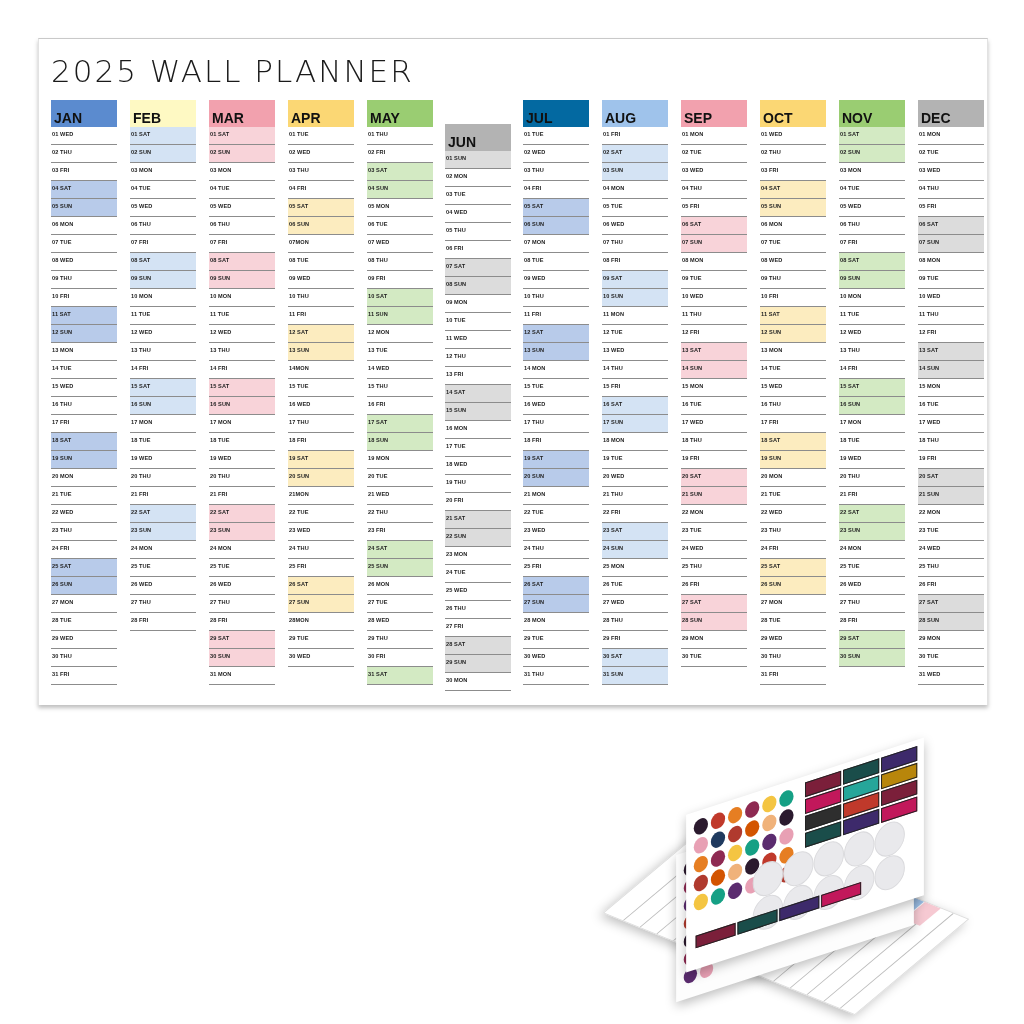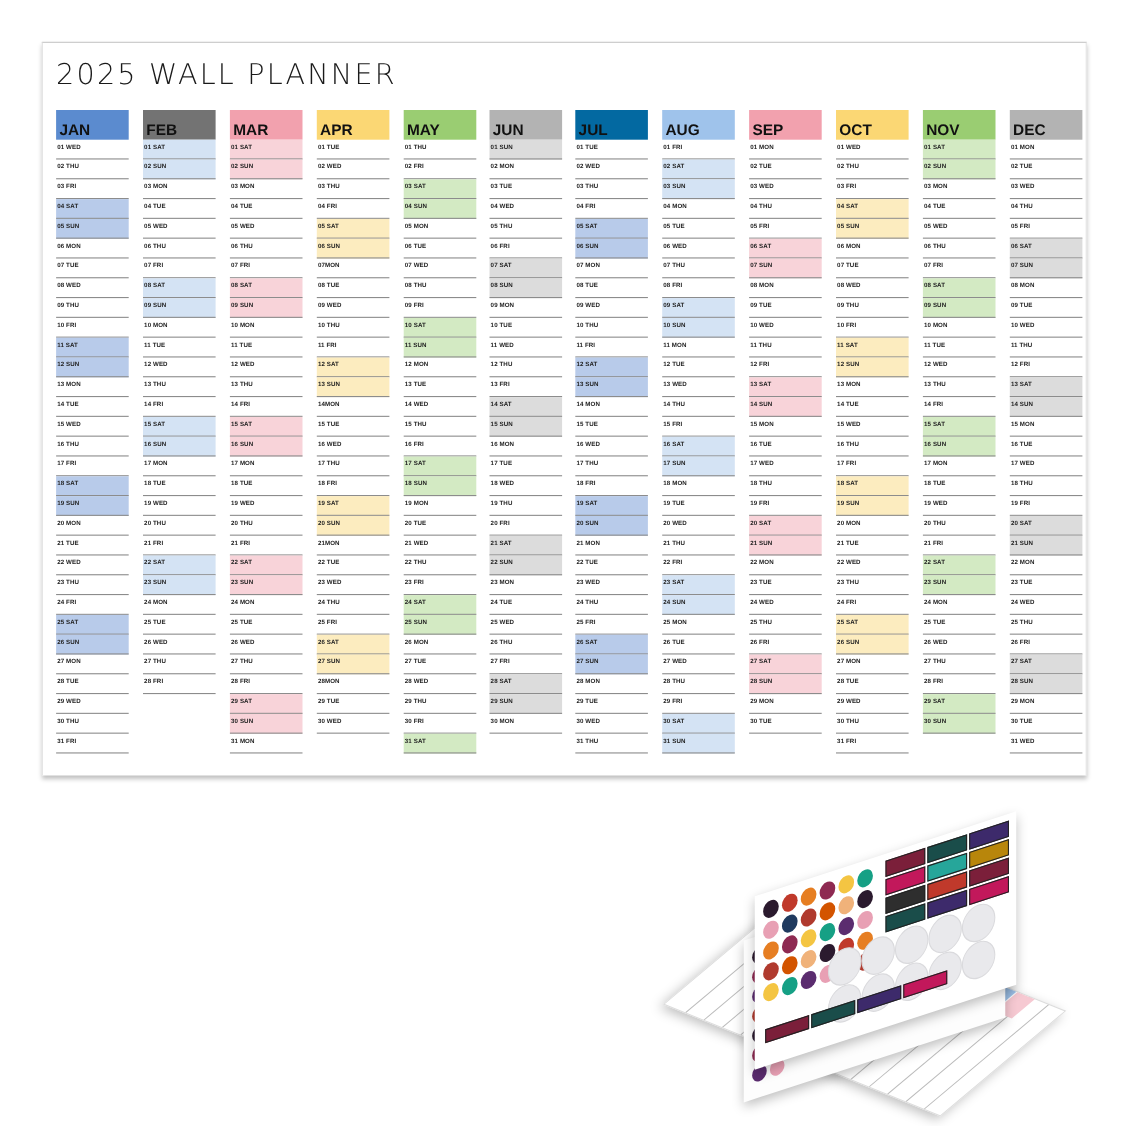--- a/index.html
+++ b/index.html
@@ -3,21 +3,21 @@
 <meta charset="utf-8">
 <style>
   html, body { margin:0; padding:0; background:#ffffff; }
   body { width:1024px; height:1024px; position:relative; overflow:hidden; font-family:"Liberation Sans", sans-serif; }
   .poster {
     position:absolute; left:38px; top:38px; width:948px; height:666px;
     background:#fff; border-top:1px solid #c9c9c9; border-left:1px solid #e2e2e2; border-right:1px solid #e2e2e2;
     box-shadow: 0 3px 4px rgba(0,0,0,0.25);
   }
   .title {
-    position:absolute; left:12px; top:14px; font-size:26px; letter-spacing:2px; color:#1a1a1a;
+    position:absolute; left:12px; top:14px; font-size:31px; letter-spacing:2px; color:#1a1a1a;
     font-family:"DejaVu Sans", sans-serif; font-weight:300;
   }
   .month { position:absolute; top:61px; width:66px; }
   .mhead {
     height:27px; position:relative;
   }
   .mhead span {
     position:absolute; left:3px; bottom:1px; font-weight:bold; font-size:14px; color:#111;
     font-family:"Liberation Sans", sans-serif;
   }
@@ -147,21 +147,21 @@
           <span>29 WED</span>
         </div>
         <div class="day">
           <span>30 THU</span>
         </div>
         <div class="day">
           <span>31 FRI</span>
         </div>
       </div>
       <div class="month" style="left: 91px;">
-        <div class="mhead" style="background: #737373;">
+        <div class="mhead" style="background: #fef9c3;">
           <span>FEB</span>
         </div>
         <div class="day" style="background: rgb(212, 227, 244);">
           <span>01 SAT</span>
         </div>
         <div class="day" style="background: rgb(212, 227, 244);">
           <span>02 SUN</span>
         </div>
         <div class="day">
           <span>03 MON</span>
@@ -527,21 +527,21 @@
           <span>29 THU</span>
         </div>
         <div class="day">
           <span>30 FRI</span>
         </div>
         <div class="day" style="background: rgb(211, 234, 195);">
           <span>31 SAT</span>
         </div>
       </div>
       <div class="month" style="left: 406px;">
-        <div class="mhead" style="background: rgb(179, 179, 179);">
+        <div class="mhead" style="background: rgb(179, 179, 179); margin-top: 24px;">
           <span>JUN</span>
         </div>
         <div class="day" style="background: rgb(220, 220, 220);">
           <span>01 SUN</span>
         </div>
         <div class="day">
           <span>02 MON</span>
         </div>
         <div class="day">
           <span>03 TUE</span>

